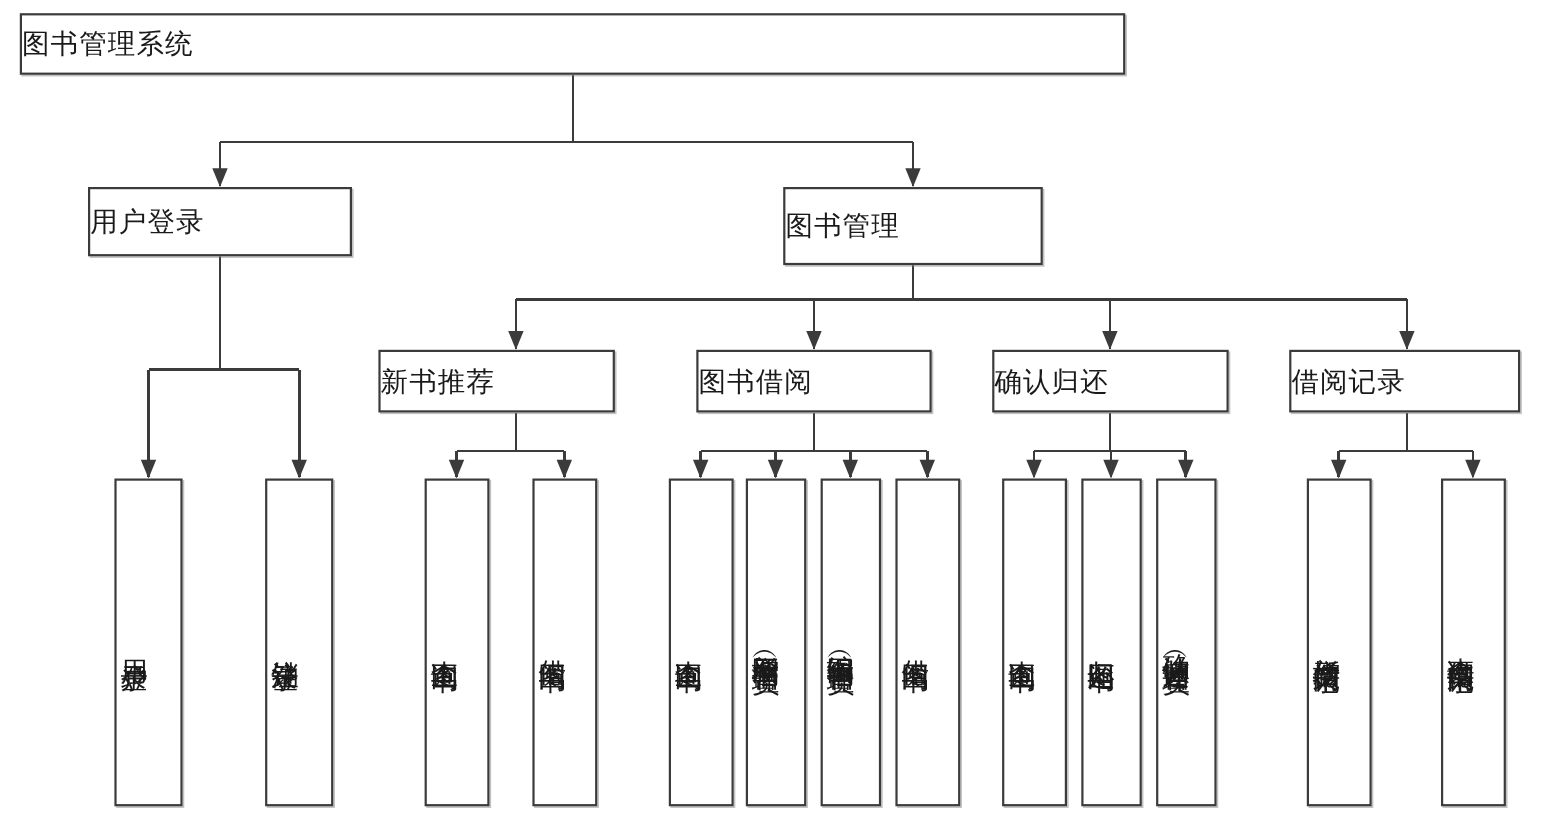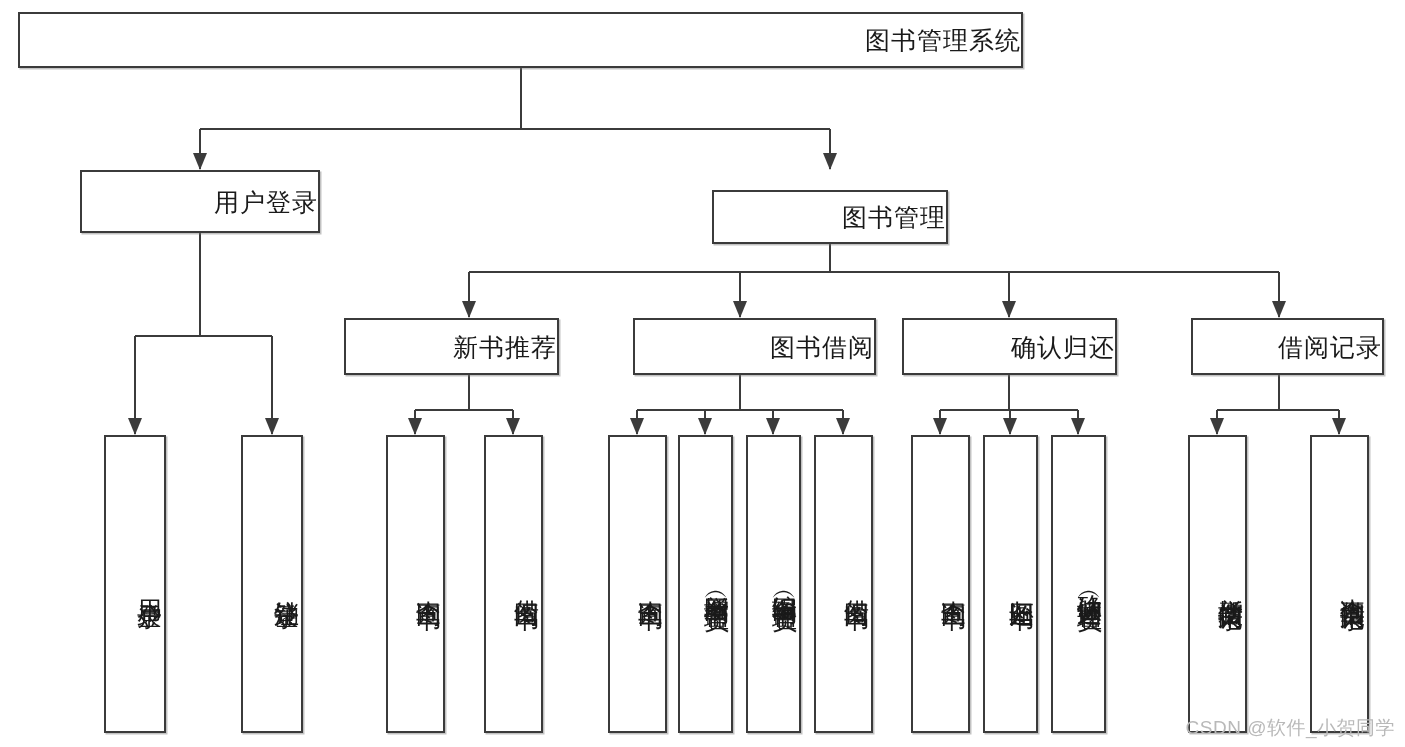--- a/index.html
+++ b/index.html
@@ -26,21 +26,21 @@
     height: 747px;
     pointer-events: none;
   }
   .node {
     position: absolute;
     box-sizing: border-box;
     background: #ffffff;
     border: 2.5px solid #3b3b3b;
     display: flex;
     align-items: center;
-    justify-content: flex-end;
+    justify-content: flex-start;
     color: #1a1a1a;
     box-shadow: 1.5px 1.5px 0 rgba(120,120,120,0.45);
   }
   .node.horiz {
     font-size: 25px;
     letter-spacing: 1px;
     line-height: 1.2;
   }
   .node.leaf {
     font-size: 25px;
@@ -126,33 +126,33 @@
     </svg>
 
   <div class="node horiz" id="root-node" style="left: 18px; top: 12px; width: 1005px; height: 56px;">
     <span>图书管理系统</span>
   </div>
 
   <div id="node-layer">
       <div class="node horiz" style="left: 80px; top: 170px; width: 240px; height: 63px;">
         <span>用户登录</span>
       </div>
-      <div class="node horiz" style="left: 712px; top: 170px; width: 236px; height: 54px; margin-top: 20px;">
+      <div class="node horiz" style="left: 712px; top: 170px; width: 236px; height: 71px;">
         <span>图书管理</span>
       </div>
       <div class="node horiz" style="left: 344px; top: 318px; width: 215px; height: 57px;">
         <span>新书推荐</span>
       </div>
-      <div class="node horiz" style="left: 633px; top: 318px; width: 243px; height: 57px;">
+      <div class="node horiz" style="left: 633px; top: 318px; width: 214px; height: 57px;">
         <span>图书借阅</span>
       </div>
       <div class="node horiz" style="left: 902px; top: 318px; width: 215px; height: 57px;">
         <span>确认归还</span>
       </div>
-      <div class="node horiz" style="left: 1172px; top: 318px; width: 193px; height: 57px; margin-left: 19px;">
+      <div class="node horiz" style="left: 1172px; top: 318px; width: 210px; height: 57px;">
         <span>借阅记录</span>
       </div>
       <div class="node leaf" style="left: 104px; top: 435px; width: 62px; height: 298px;">
         <span class="vtext">用户登录</span>
       </div>
       <div class="node leaf" style="left: 241px; top: 435px; width: 62px; height: 298px;">
         <span class="vtext">注销登录</span>
       </div>
       <div class="node leaf" style="left: 386px; top: 435px; width: 59px; height: 298px;">
         <span class="vtext">查询图书</span>
@@ -182,14 +182,13 @@
         <span class="vtext">确认归还（管理员）</span>
       </div>
       <div class="node leaf" style="left: 1188px; top: 435px; width: 59px; height: 298px;">
         <span class="vtext">新增借阅记录</span>
       </div>
       <div class="node leaf" style="left: 1310px; top: 435px; width: 59px; height: 298px;">
         <span class="vtext">查询借阅记录</span>
       </div>
     </div>
 
-  <div class="watermark">CSDN @软件_小贺同学</div>
 </div>
 
 </body></html>

